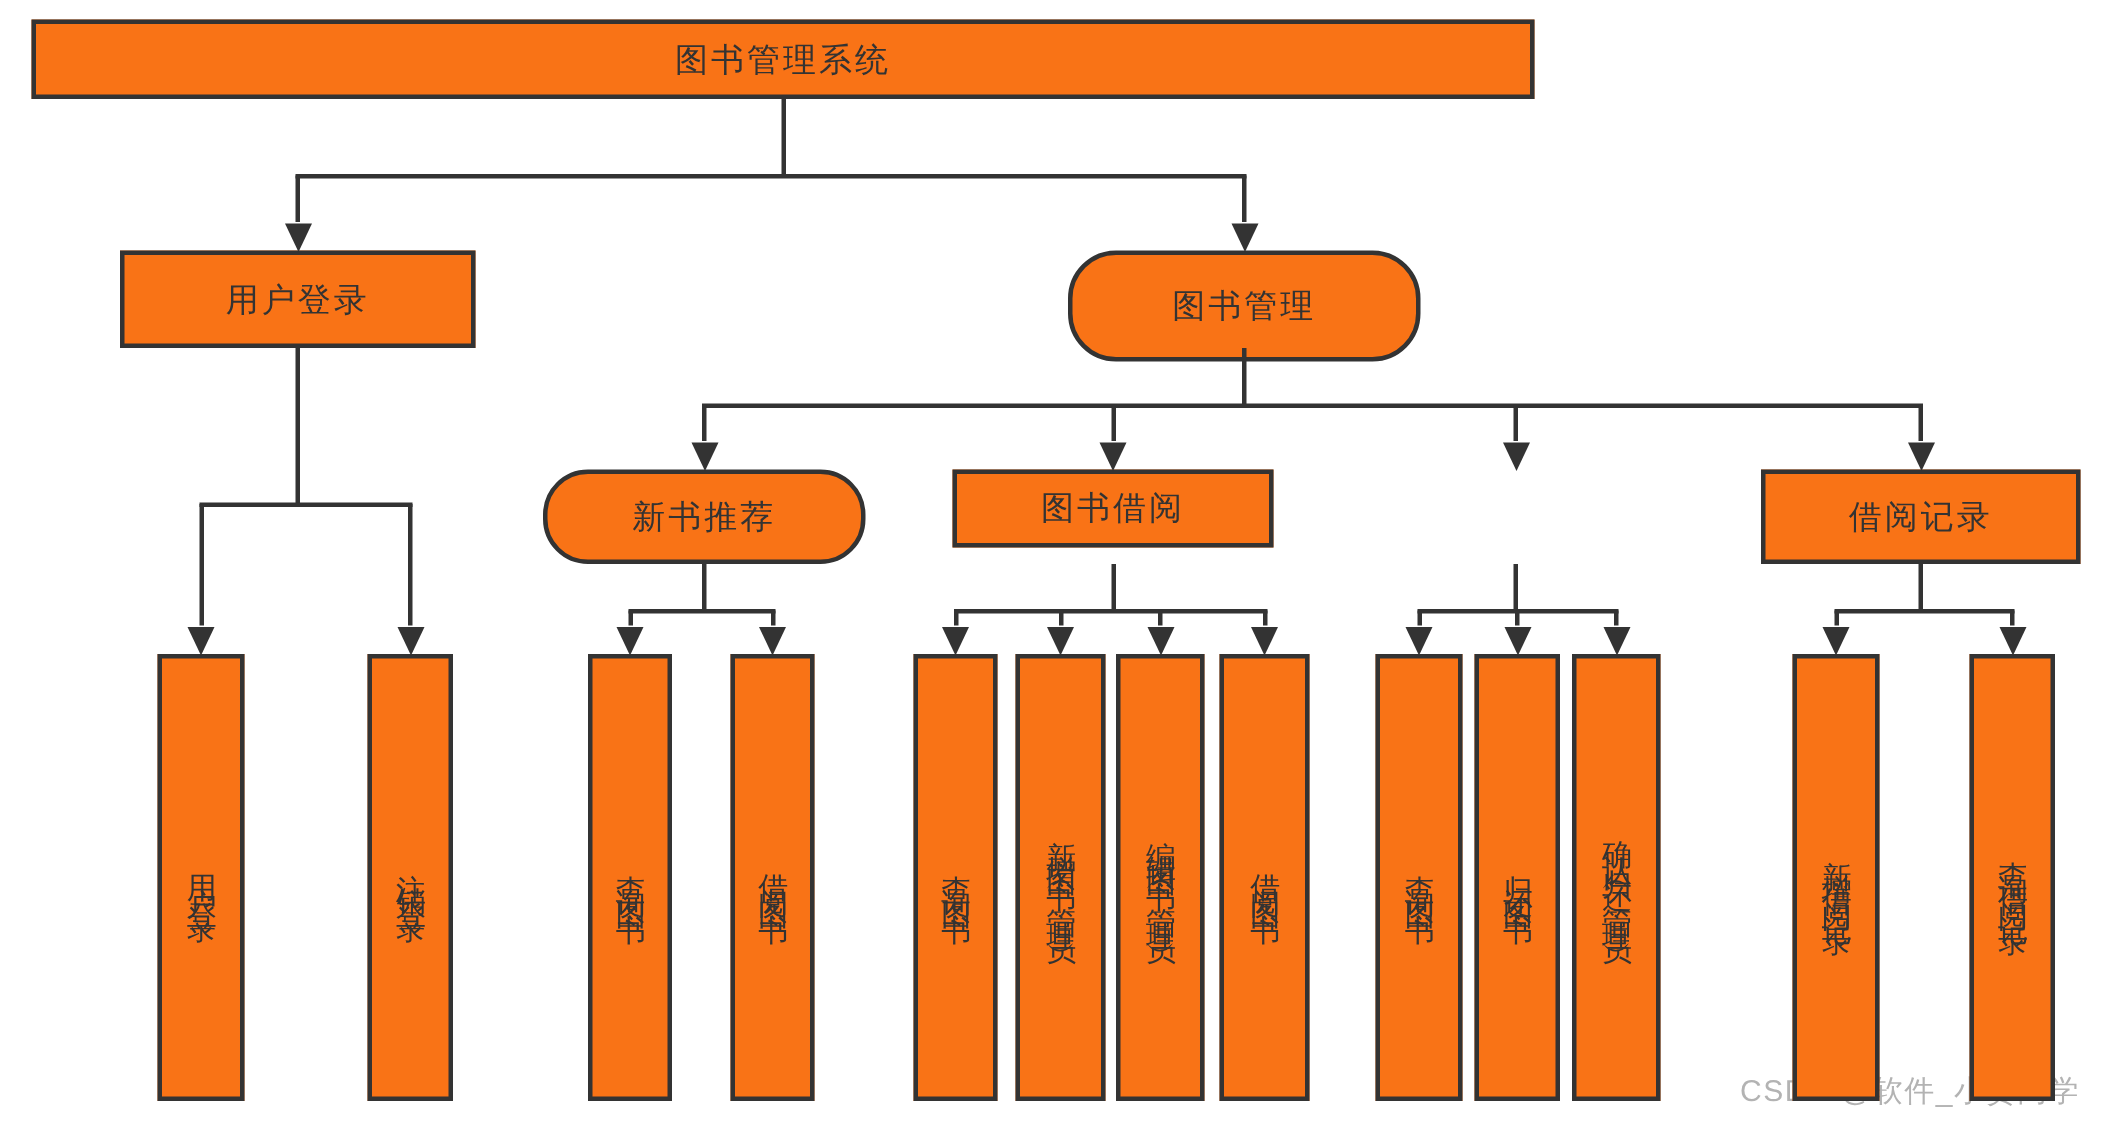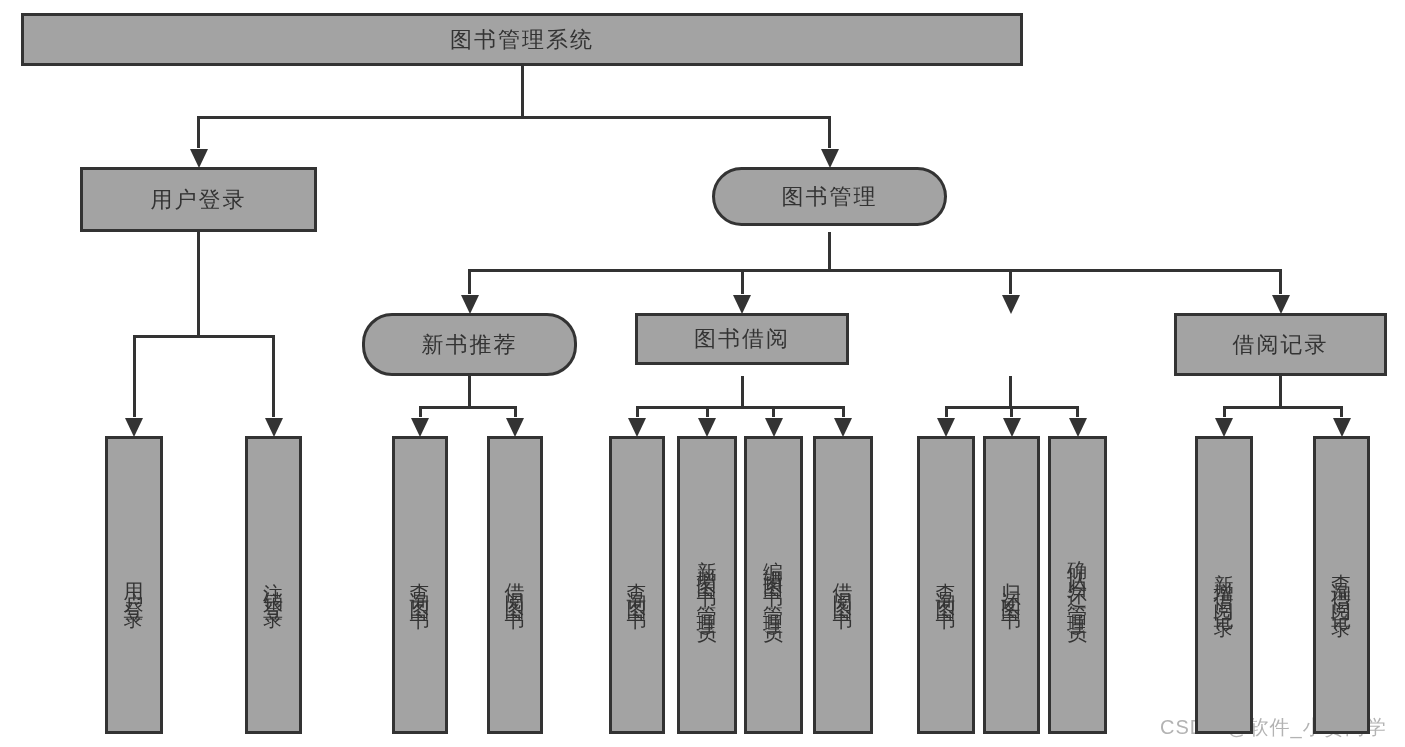--- a/index.html
+++ b/index.html
@@ -5,21 +5,21 @@
   html,body{margin:0;padding:0;background:#ffffff;}
   #canvas{
     position:relative;
     width:1405px;height:747px;
     background:#ffffff;
     font-family:"Liberation Sans", sans-serif;
     overflow:hidden;
   }
   .node{
     position:absolute;
-    background:#a3a3a3;
+    background:#f97316;
     border:3px solid var(--line,#333333);
     box-sizing:border-box;
     display:flex;align-items:center;justify-content:center;
     color:var(--text,#333333);
   }
   .node.h .lbl{
     font-size:22px;
     letter-spacing:2px;
     white-space:nowrap;
   }
@@ -54,21 +54,21 @@
 <body>
 
 <div id="canvas" style="--line: #333333; --text: #333333; --wm: #b3b3b3; background: rgb(255, 255, 255);">
   <div class="watermark">CSDN @软件_小贺同学</div>
 <div class="node h" style="left: 21px; top: 13px; width: 1002px; height: 53px;">
       <span class="lbl">图书管理系统</span>
     </div>
     <div class="node h" style="left: 80px; top: 167px; width: 237px; height: 65px;">
       <span class="lbl">用户登录</span>
     </div>
-    <div class="node h" style="left: 712px; top: 167px; width: 235px; height: 59px; border-radius: 32px;">
+    <div class="node h" style="left: 712px; top: 167px; width: 235px; height: 74px; border-radius: 32px;">
       <span class="lbl">图书管理</span>
     </div>
     <div class="node h" style="left: 362px; top: 313px; width: 215px; height: 63px; border-radius: 30px;">
       <span class="lbl">新书推荐</span>
     </div>
     <div class="node h" style="left: 635px; top: 313px; width: 214px; height: 52px;">
       <span class="lbl">图书借阅</span>
     </div>
     <div class="node h" style="left: 1174px; top: 313px; width: 213px; height: 63px;">
       <span class="lbl">借阅记录</span>

